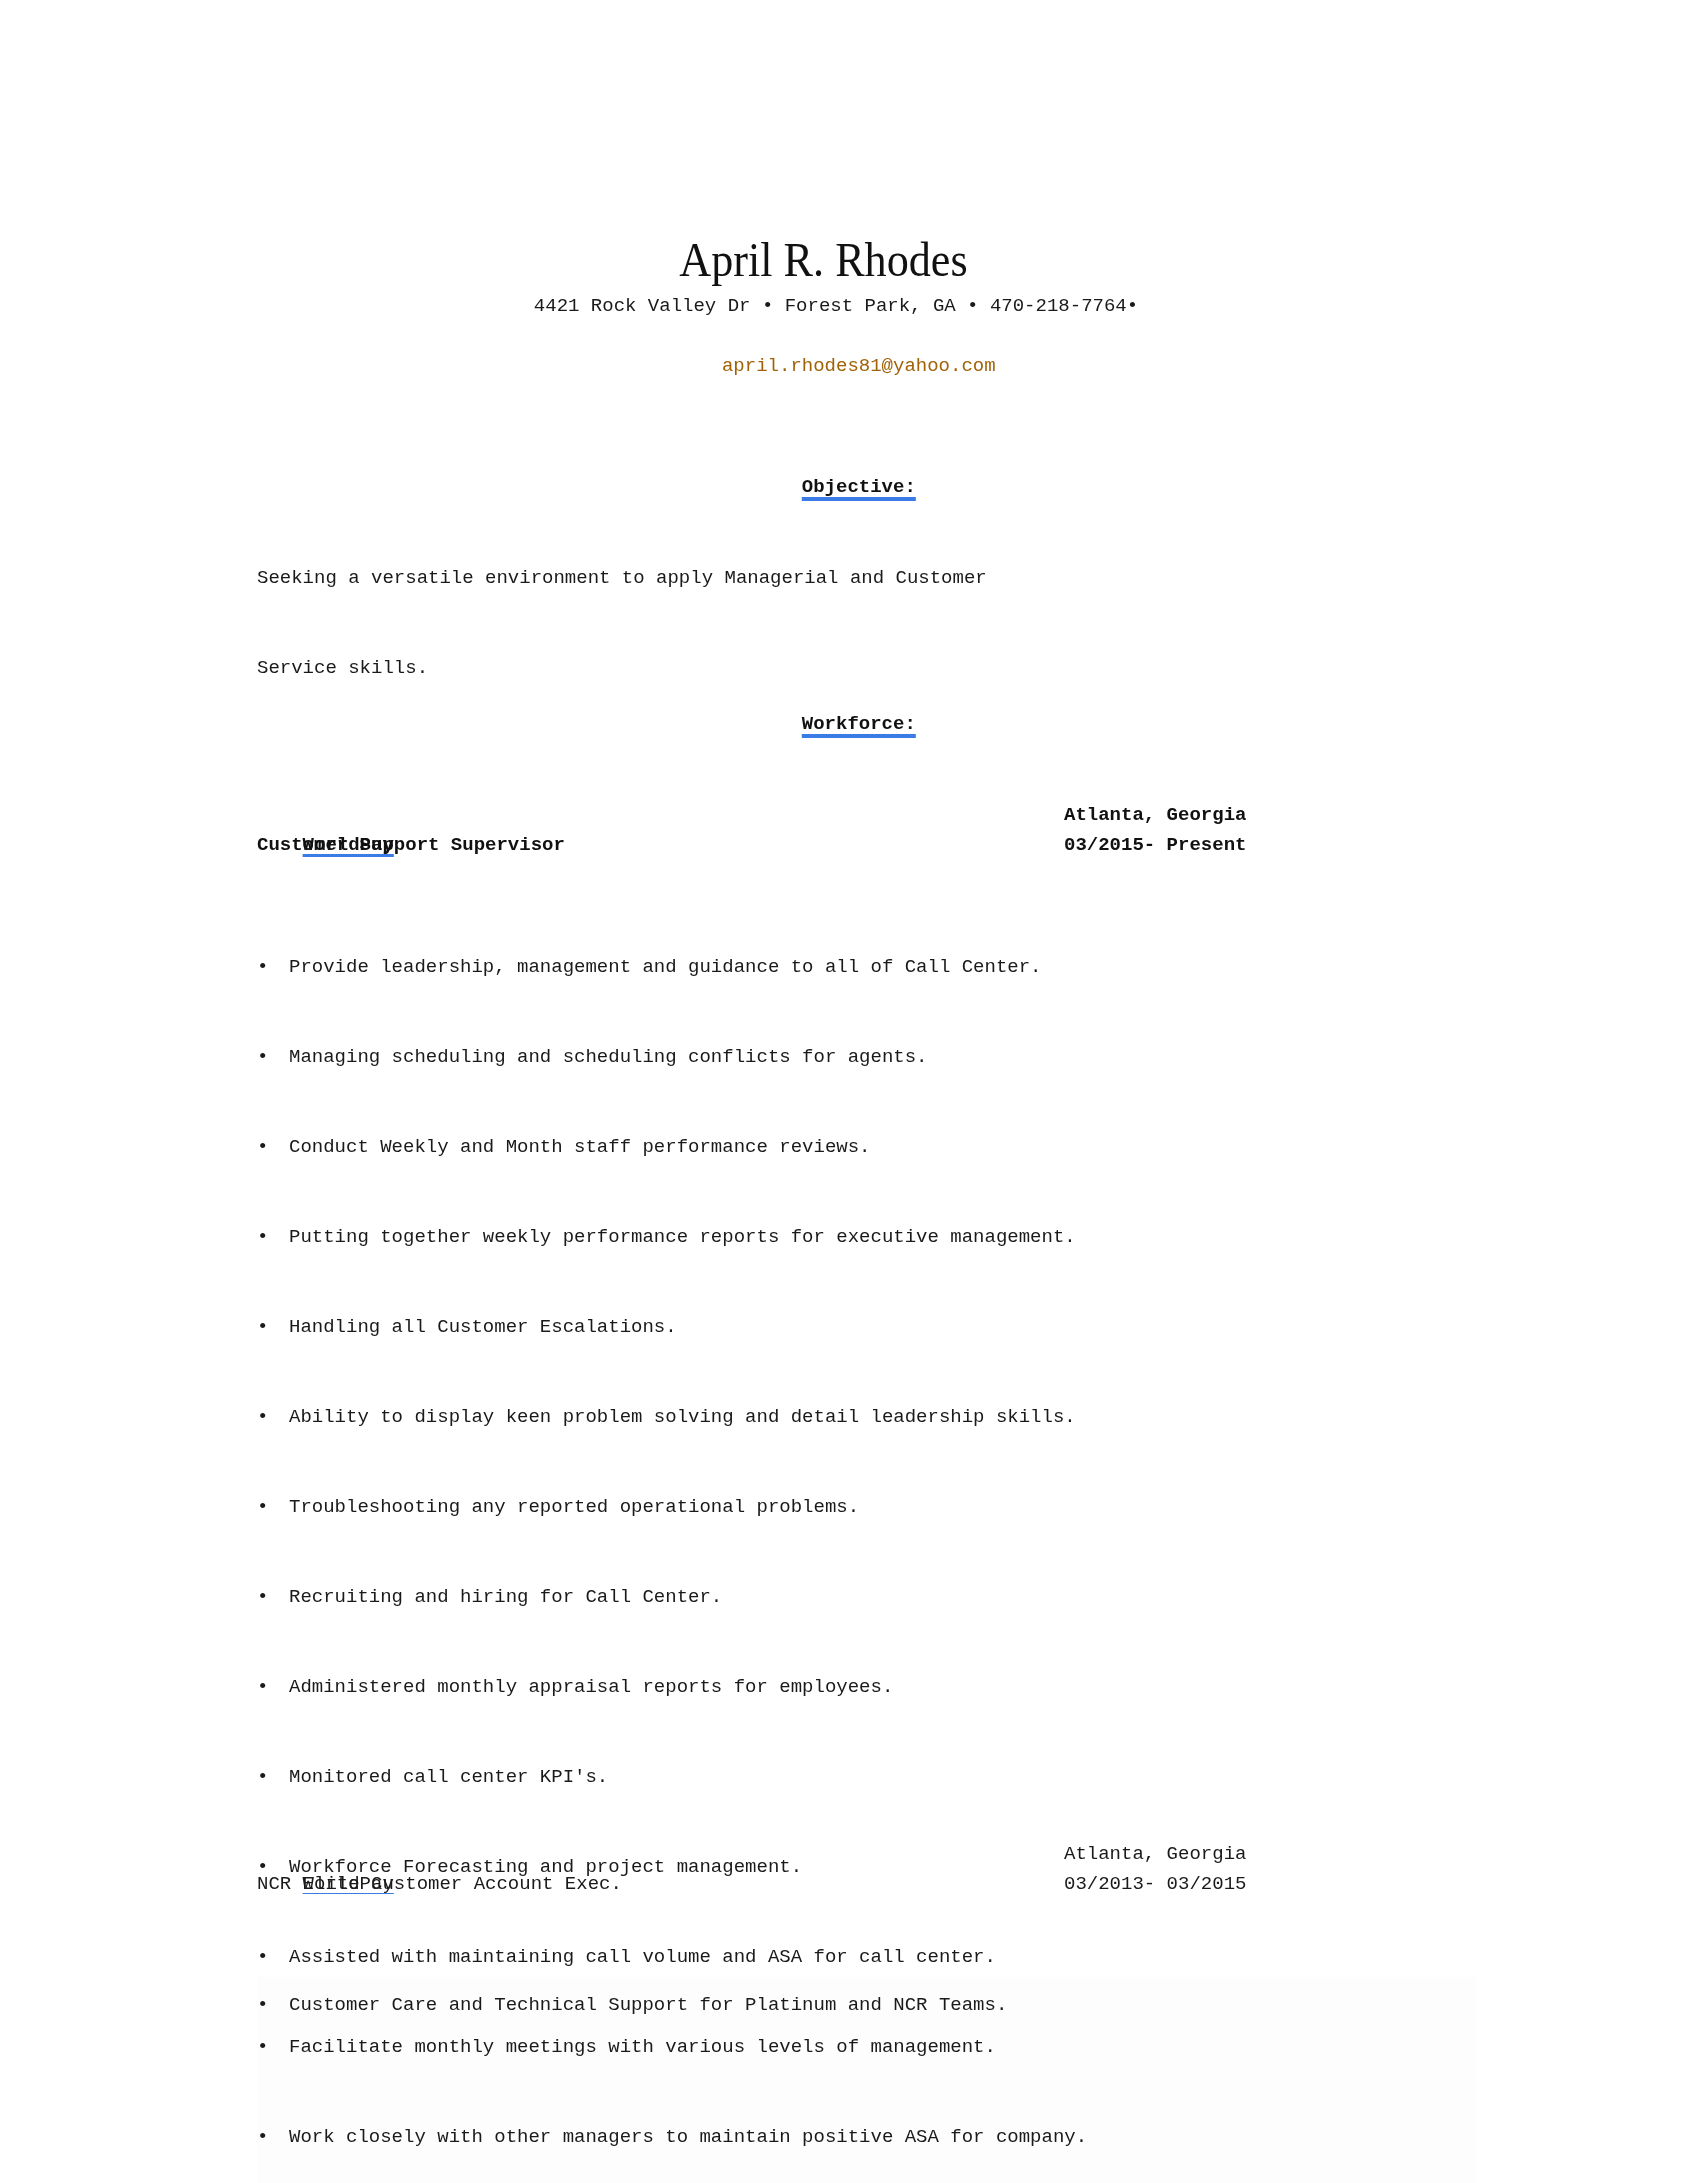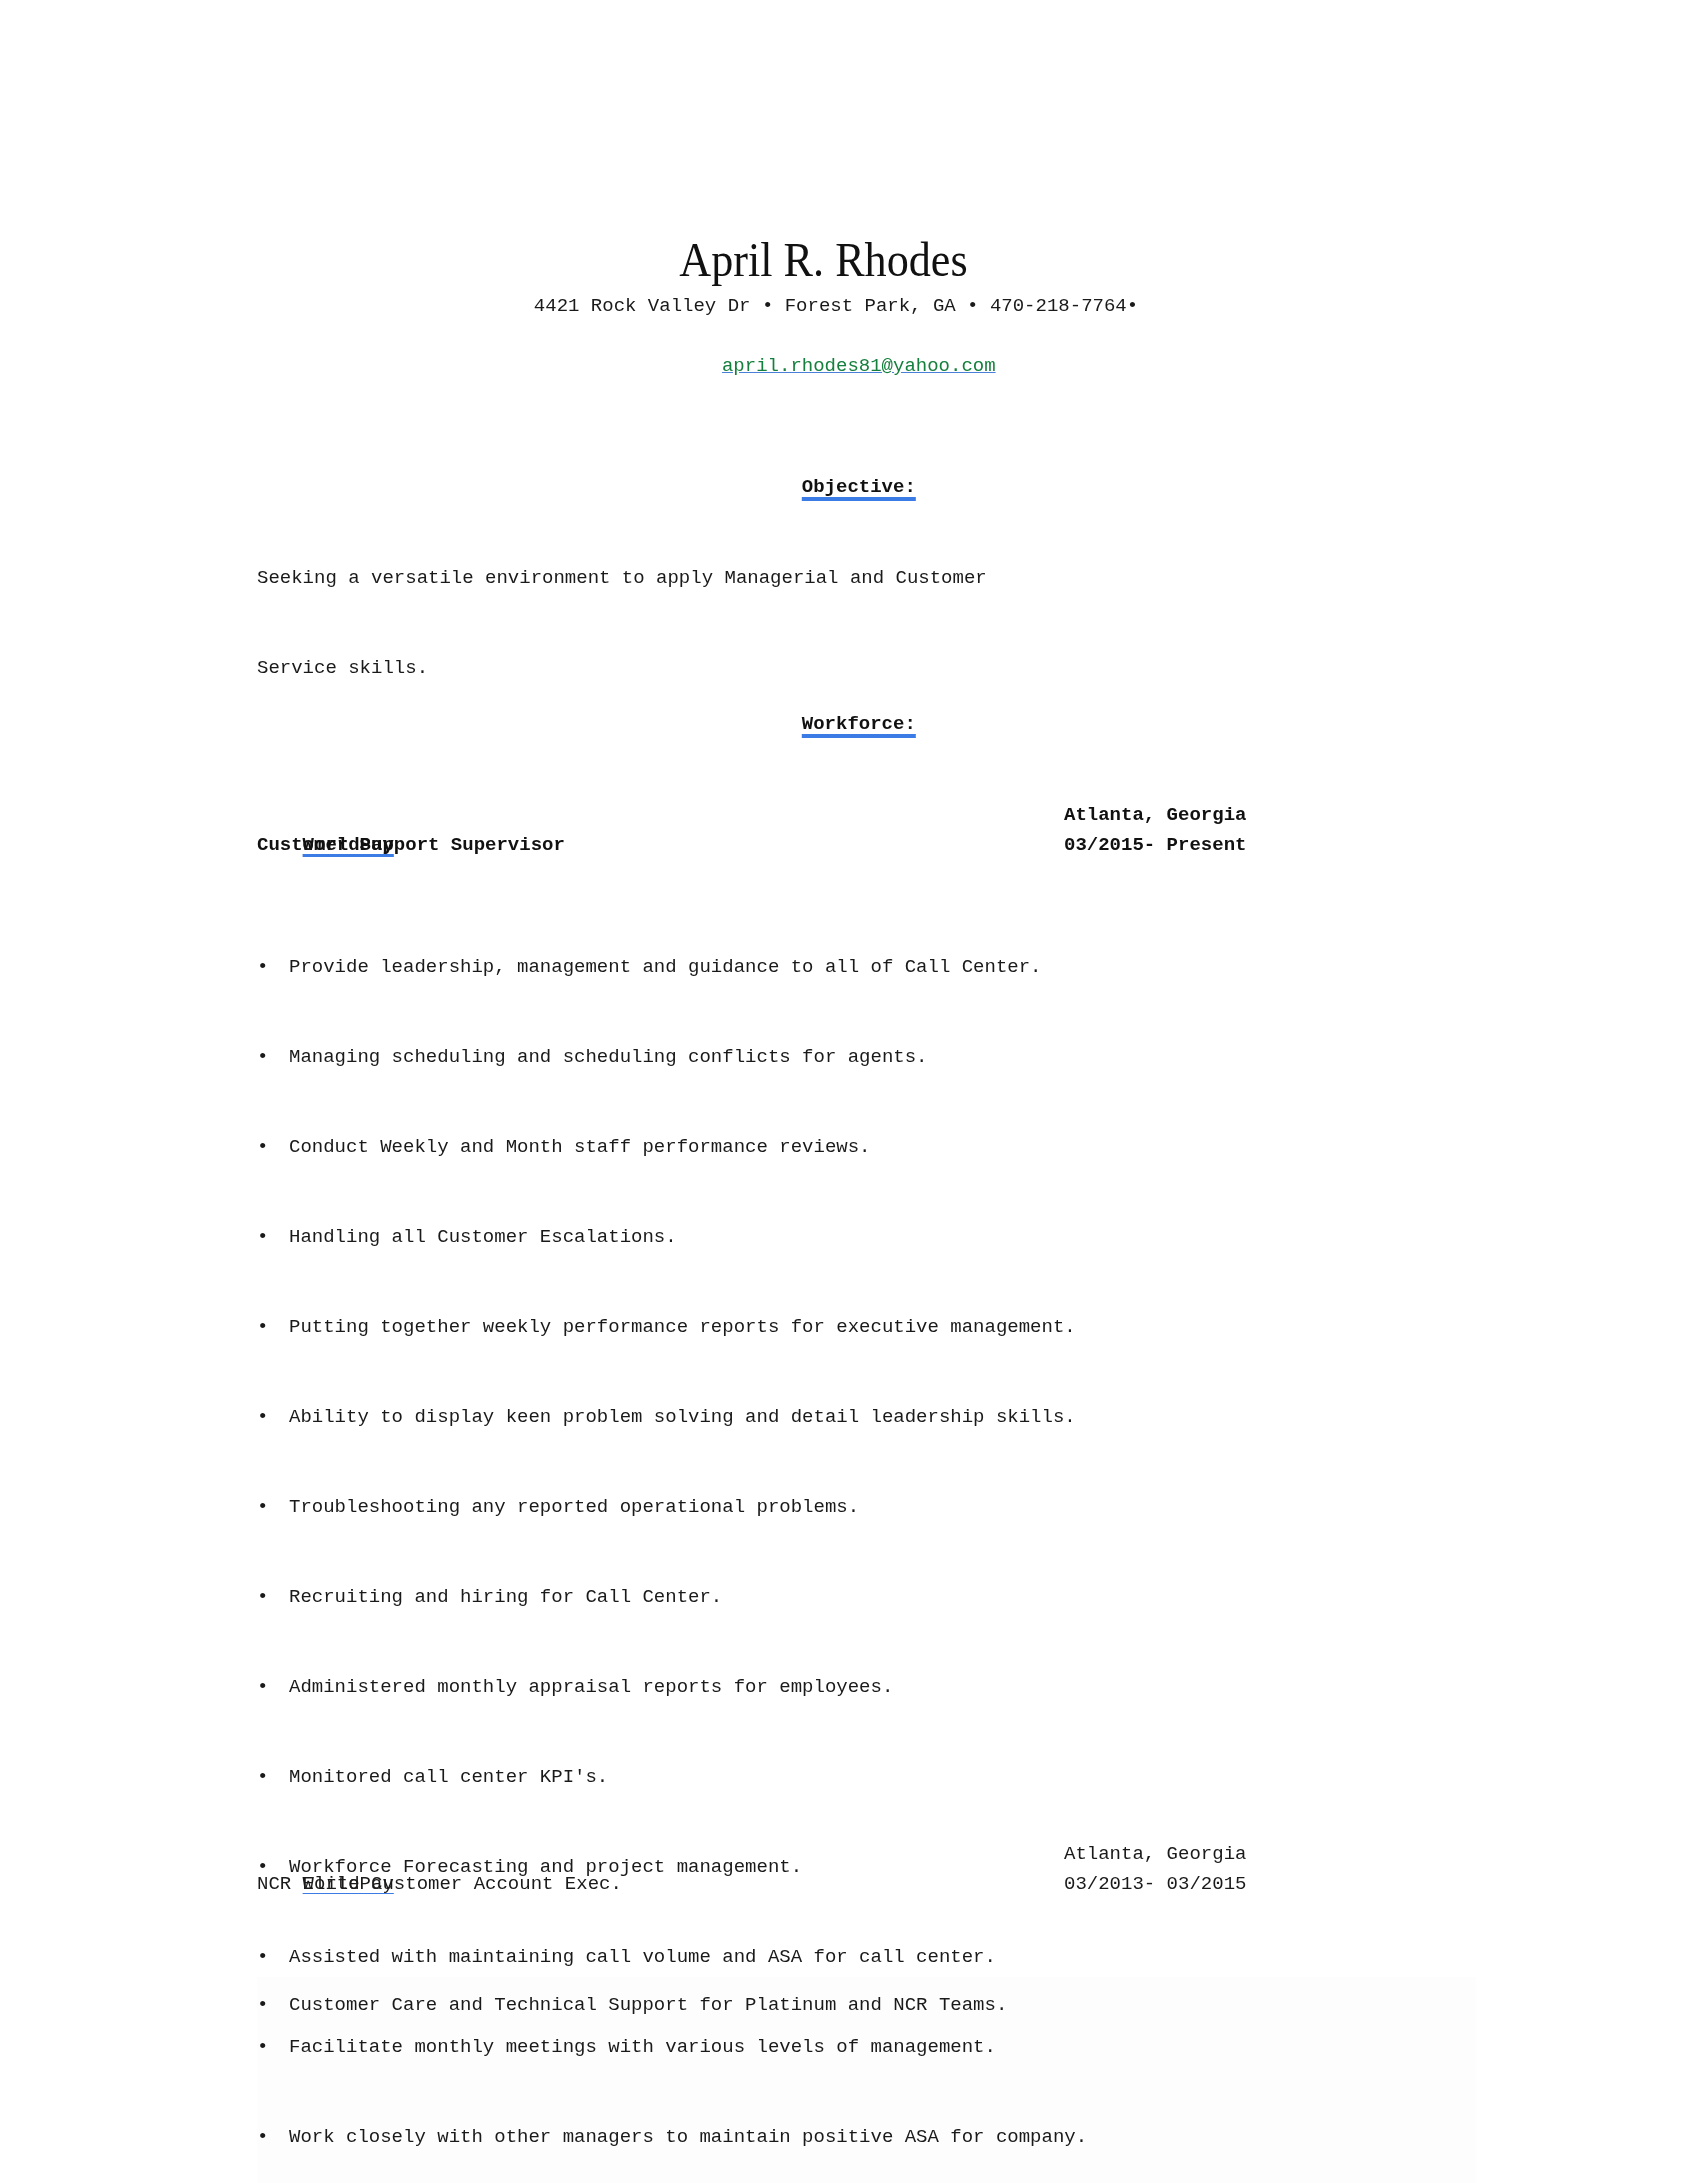--- a/index.html
+++ b/index.html
@@ -3,21 +3,21 @@
 <meta charset="utf-8">
 <style>
   html, body { margin:0; padding:0; background:#ffffff; }
   body { width:1687px; height:2183px; position:relative; overflow:hidden; }
   .page { position:absolute; left:0; top:0; width:1687px; height:2183px; background:#fff;margin-left:45px; }
   .faint { position:absolute; left:212px; top:1977px; width:1219px; height:206px; background:#fdfdfd; }
   .mono { font-family:"Liberation Mono", "DejaVu Sans Mono", monospace; font-size:19px; color:#1a1a1a; white-space:pre; line-height:30px; }
   .abs { position:absolute; }
   .name { position:absolute; left:0; width:1557px; top:232px; text-align:center; font-family:"Liberation Serif", "DejaVu Serif", serif; font-size:48px; color:#111; transform:scaleX(0.92); transform-origin:center; }
   .center { position:absolute; left:0; width:1582px; text-align:center; }
-  .email { color:#15803d; text-decoration:underline; text-decoration-color:#4a80d8; }
+  .email { color:#a16207; text-decoration-color:#4a80d8; }
   .heading { font-weight:bold; color:#111; }
   .sq { text-decoration:underline; text-decoration-color:#3b7be6; text-decoration-thickness:4.1px; text-underline-offset:5px; }
   .bold { font-weight:bold; color:#111; }
   .ul-blue { text-decoration:underline; text-decoration-color:#3b7be6; text-decoration-thickness:3.3px; text-underline-offset:4.1px; }
   .ul-plain { text-decoration:underline; text-decoration-color:#3b7be6; text-underline-offset:4.1px; }
   ul.bullets { list-style:none; margin:0; padding:0; }
   ul.bullets li { height:30px; }
   .bullet-dot { display:inline-block; width:32px; }
 </style>
 </head>
@@ -48,22 +48,22 @@
     <span class="ul-blue">WorldPay</span>
   </div>
   <div class="abs mono bold" style="left:1019px; top:800px;">Atlanta, Georgia</div>
   <div class="abs mono bold" style="left:212px; top:830px;">Customer Support Supervisor</div>
   <div class="abs mono bold" style="left:1019px; top:830px;">03/2015- Present</div>
 
   <ul class="bullets abs mono" style="left:212px; top:892px;">
     <li><span class="bullet-dot">•</span><span>Provide leadership, management and guidance to all of Call Center.</span></li>
     <li><span class="bullet-dot">•</span><span>Managing scheduling and scheduling conflicts for agents.</span></li>
     <li><span class="bullet-dot">•</span><span>Conduct Weekly and Month staff performance reviews.</span></li>
+    <li><span class="bullet-dot">•</span><span>Putting together weekly performance reports for executive management.</span></li>
     <li><span class="bullet-dot">•</span><span>Handling all Customer Escalations.</span></li>
-    <li><span class="bullet-dot">•</span><span>Putting together weekly performance reports for executive management.</span></li>
     <li><span class="bullet-dot">•</span><span>Ability to display keen problem solving and detail leadership skills.</span></li>
     <li><span class="bullet-dot">•</span><span>Troubleshooting any reported operational problems.</span></li>
     <li><span class="bullet-dot">•</span><span>Recruiting and hiring for Call Center.</span></li>
     <li><span class="bullet-dot">•</span><span>Administered monthly appraisal reports for employees.</span></li>
     <li><span class="bullet-dot">•</span><span>Monitored call center KPI's.</span></li>
     <li><span class="bullet-dot">•</span><span>Workforce Forecasting and project management.</span></li>
     <li><span class="bullet-dot">•</span><span>Assisted with maintaining call volume and ASA for call center.</span></li>
     <li><span class="bullet-dot">•</span><span>Facilitate monthly meetings with various levels of management.</span></li>
     <li><span class="bullet-dot">•</span><span>Work closely with other managers to maintain positive ASA for company.</span></li>
     

